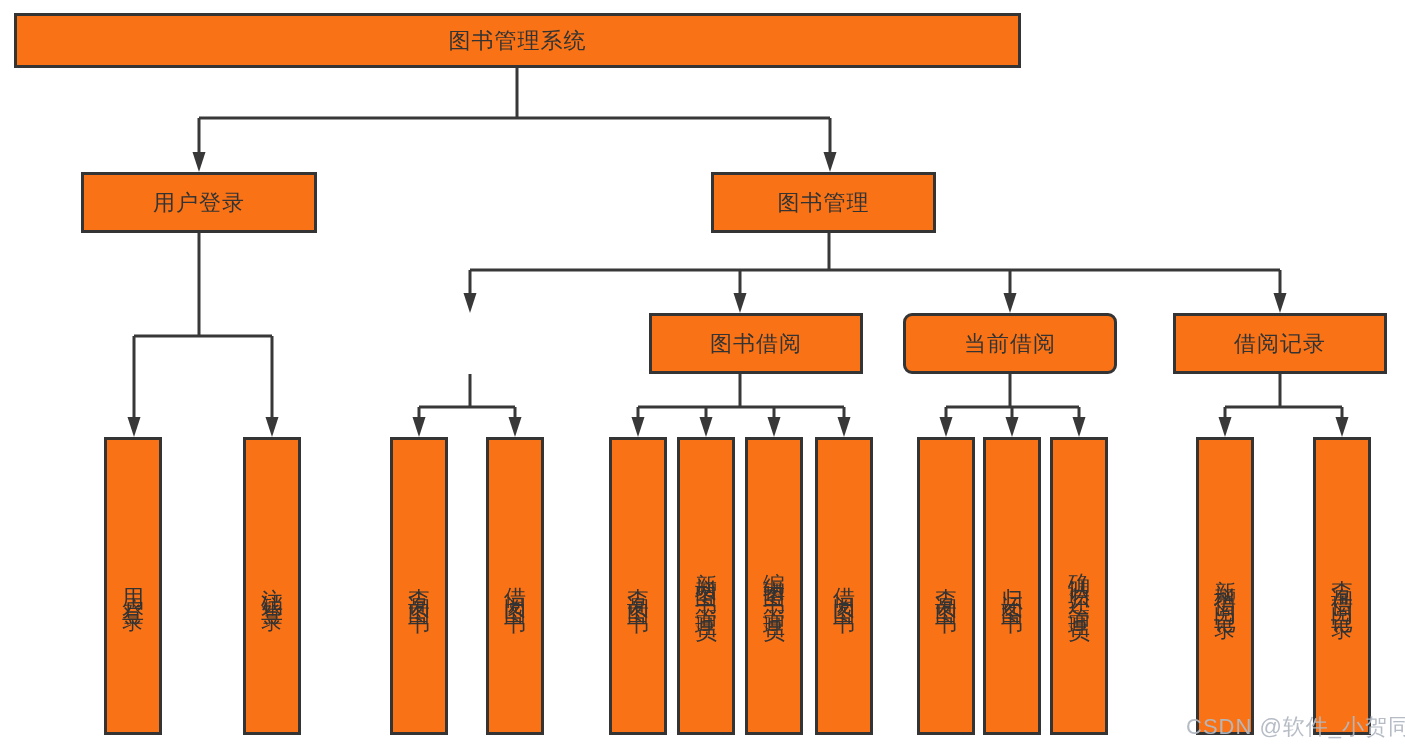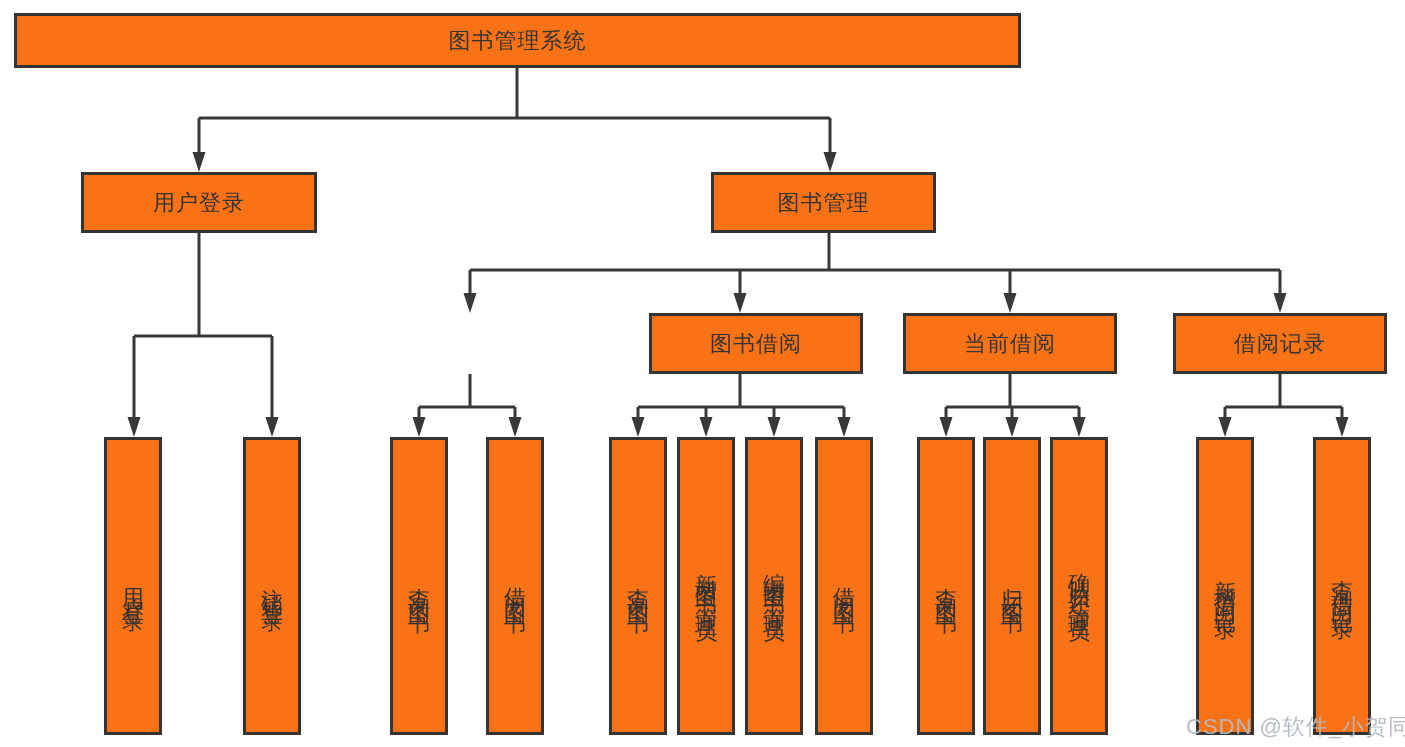--- a/index.html
+++ b/index.html
@@ -117,21 +117,21 @@
   <div class="box" style="left:81px; top:172px; width:236px; height:61px;">
     <span class="hlabel">用户登录</span>
   </div>
   <div class="box" style="left:711px; top:172px; width:225px; height:61px;">
     <span class="hlabel">图书管理</span>
   </div>
 
   <div class="box" style="left:633px; top:313px; width:214px; height:61px;margin-left:16px;">
     <span class="hlabel">图书借阅</span>
   </div>
-  <div class="box" style="left:903px; top:313px; width:214px; height:61px;">
+  <div class="box" style="left:903px; top:313px; width:214px; height:61px;border-radius:9px;">
     <span class="hlabel">当前借阅</span>
   </div>
   <div class="box" style="left:1173px; top:313px; width:214px; height:61px;">
     <span class="hlabel">借阅记录</span>
   </div>
 
   <div class="box leaf" style="left:104px; top:437px; width:58px; height:298px;">
     <span class="vlabel">用户登录</span>
   </div>
   <div class="box leaf" style="left:243px; top:437px; width:58px; height:298px;">

